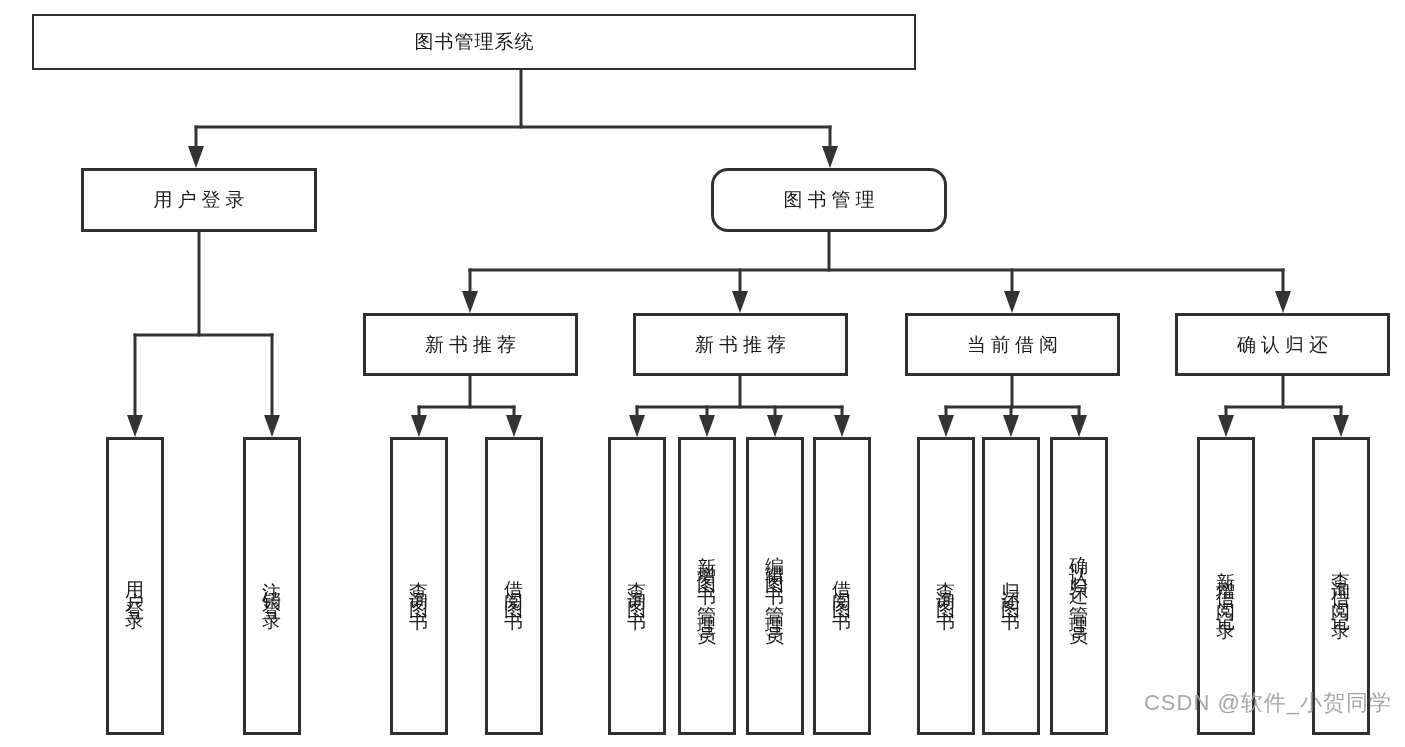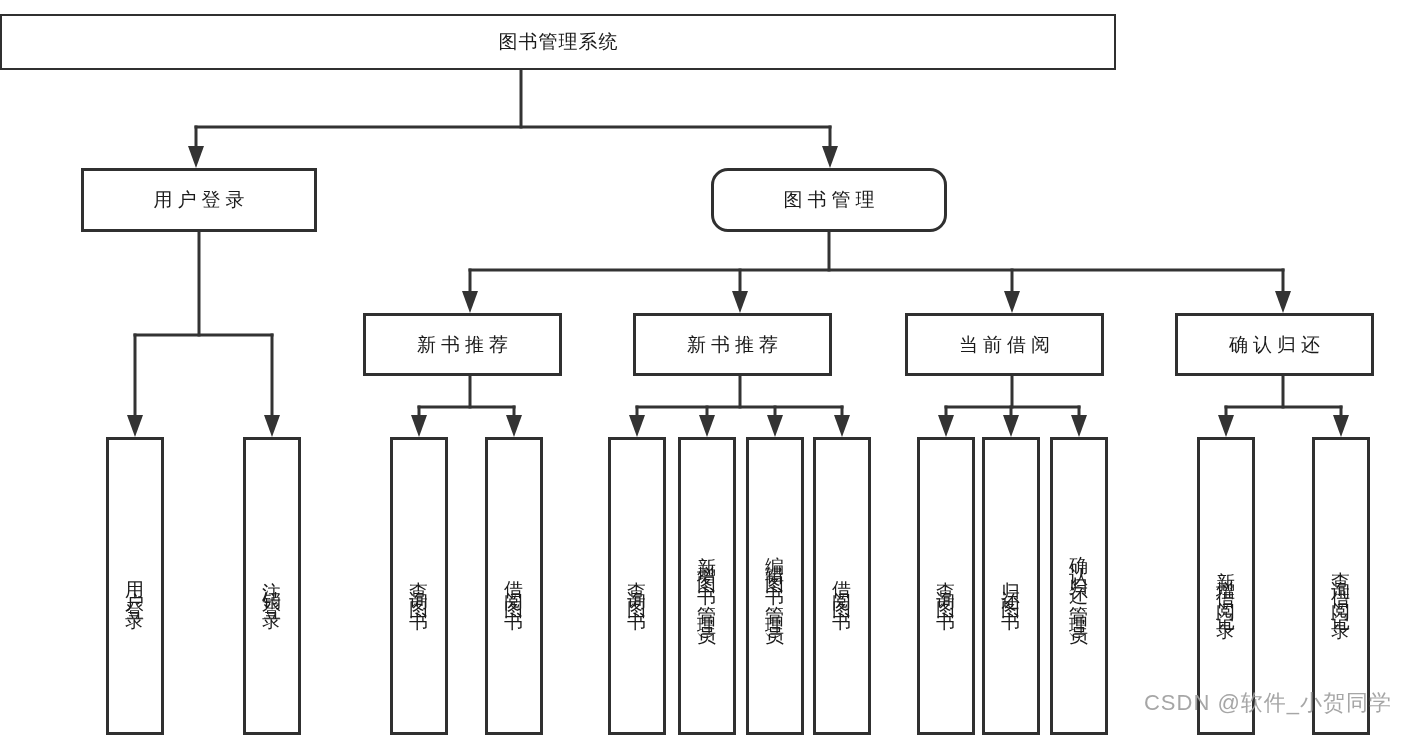--- a/index.html
+++ b/index.html
@@ -6,24 +6,24 @@
   #canvas{
     position:relative;width:1405px;height:747px;background:#ffffff;overflow:hidden;
     font-family:"Liberation Sans","DejaVu Sans",sans-serif;color:#1b1b1b;
   }
   #connectors{position:absolute;left:0;top:0;z-index:1;}
   .hbox{
     position:absolute;z-index:2;background:#ffffff;border:3px solid #303030;
     display:flex;align-items:center;justify-content:center;box-sizing:border-box;
   }
   .hbox .lbl{font-size:19px;letter-spacing:5px;text-indent:5px;white-space:nowrap;}
-  #node-root{left:0;top:14px;width:1116px;height:56px;border-width:2px;}
+  #node-root{left:32px;top:14px;width:884px;height:56px;border-width:2px;}
   #node-root .lbl{font-size:19px;letter-spacing:1px;text-indent:1px;}
   .lv2{top:168px;width:236px;height:64px;}
-  .lv3{top:313px;width:199px;height:63px;}
+  .lv3{top:313px;width:215px;height:63px;}
   .leaf{
     position:absolute;z-index:2;top:437px;width:58px;height:298px;
     background:#ffffff;border:3px solid #303030;box-sizing:border-box;
     display:flex;align-items:center;justify-content:center;
   }
   .leaf .vlbl{
     writing-mode:vertical-rl;text-orientation:mixed;
     font-size:19px;letter-spacing:10px;white-space:nowrap;line-height:1;
   }
   #watermark{

